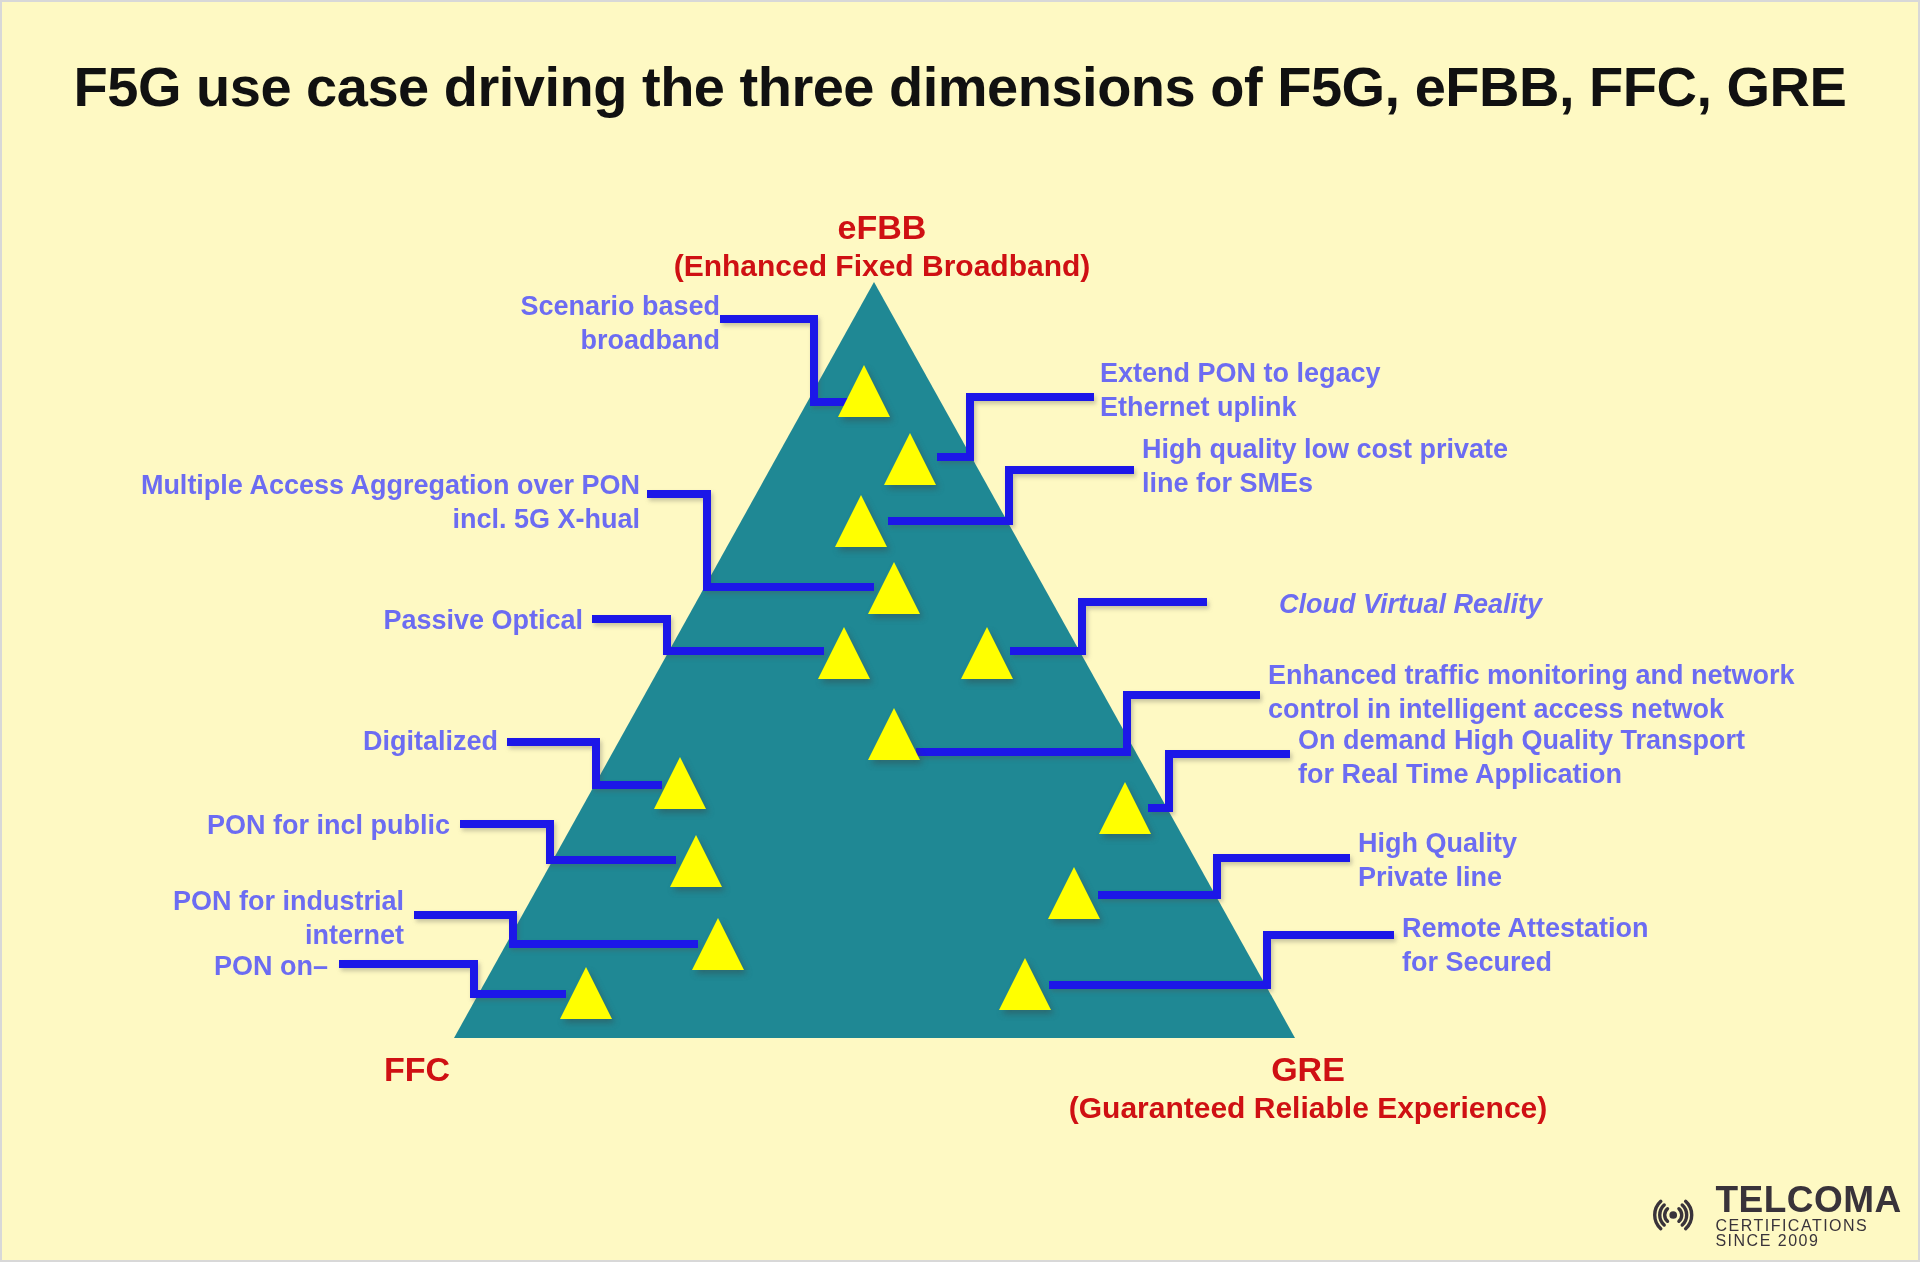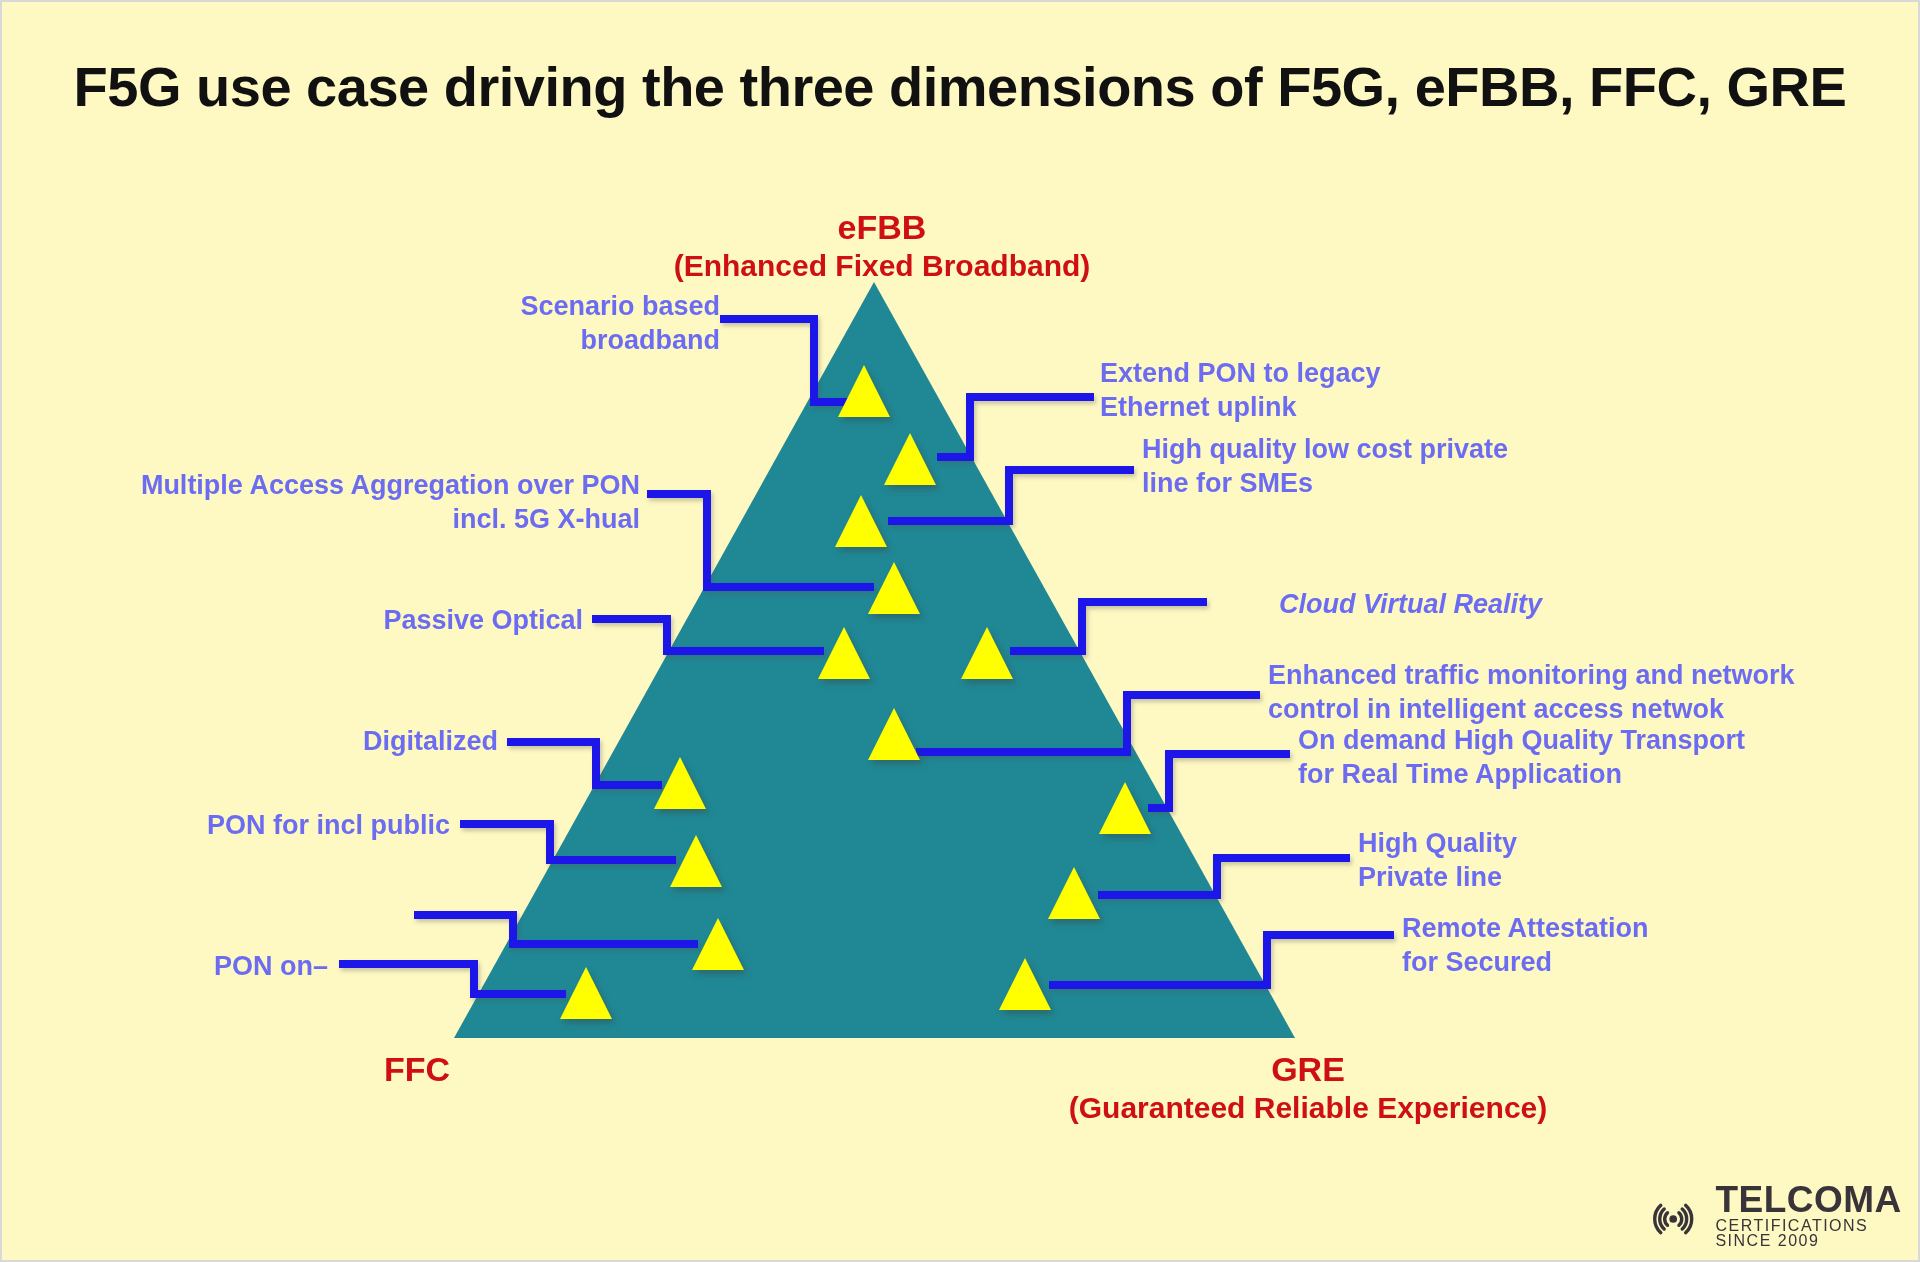--- a/index.html
+++ b/index.html
@@ -18,21 +18,21 @@
   .uc-label{
     position:absolute;white-space:pre-line;color:#6c6cf2;
     font-size:27px;line-height:34px;font-weight:600;
   }
   .uc-left{text-align:right;}
   .uc-right{text-align:left;}
   .vertex{position:absolute;text-align:center;color:#cf1013;}
   .vertex .abbr{font-size:34px;font-weight:700;line-height:38px;}
   .vertex .full{font-size:30px;font-weight:600;line-height:40px;}
   .logo{
-    position:absolute;left:1645px;top:1180px;display:flex;align-items:flex-end;gap:16px;
+    position:absolute;left:1645px;top:1180px;display:flex;align-items:center;gap:16px;
     color:#39333a;
   }
   .logo-text{display:flex;flex-direction:column;}
   .logo-name{font-size:37px;font-weight:700;letter-spacing:0.5px;line-height:36px;}
   .logo-tagline{font-size:16px;font-weight:400;letter-spacing:1.5px;line-height:15px;}
 </style>
 </head>
 <body>
 
 <div class="screen">
@@ -80,20 +80,22 @@
     </g>
   </svg>
 
   <div class="uc-label uc-left" style="right:1198px;top:287px;">Scenario based
 broadband</div>
   <div class="uc-label uc-left" style="right:1278px;top:466px;">Multiple Access Aggregation over PON
 incl. 5G X-hual</div>
   <div class="uc-label uc-left" style="right:1335px;top:601px;">Passive Optical</div>
   <div class="uc-label uc-left" style="right:1420px;top:722px;margin-left:35px;">Digitalized</div>
   <div class="uc-label uc-left" style="right:1468px;top:806px;">PON for incl public</div>
+  <div class="uc-label uc-left" style="right:1514px;top:882px;">PON for industrial
+internet</div>
   <div class="uc-label uc-left" style="right:1590px;top:947px;">PON on–</div>
 
   <div class="uc-label uc-right" style="left:1098px;top:354px;">Extend PON to legacy
 Ethernet uplink</div>
   <div class="uc-label uc-right" style="left:1140px;top:430px;">High quality low cost private
 line for SMEs</div>
   <div class="uc-label uc-right" style="left:1277px;top:585px;font-style:italic;">Cloud Virtual Reality</div>
   <div class="uc-label uc-right" style="left:1296px;top:721px;">On demand High Quality Transport
 for Real Time Application</div>
   <div class="uc-label uc-right" style="left:1266px;top:656px;">Enhanced traffic monitoring and network

